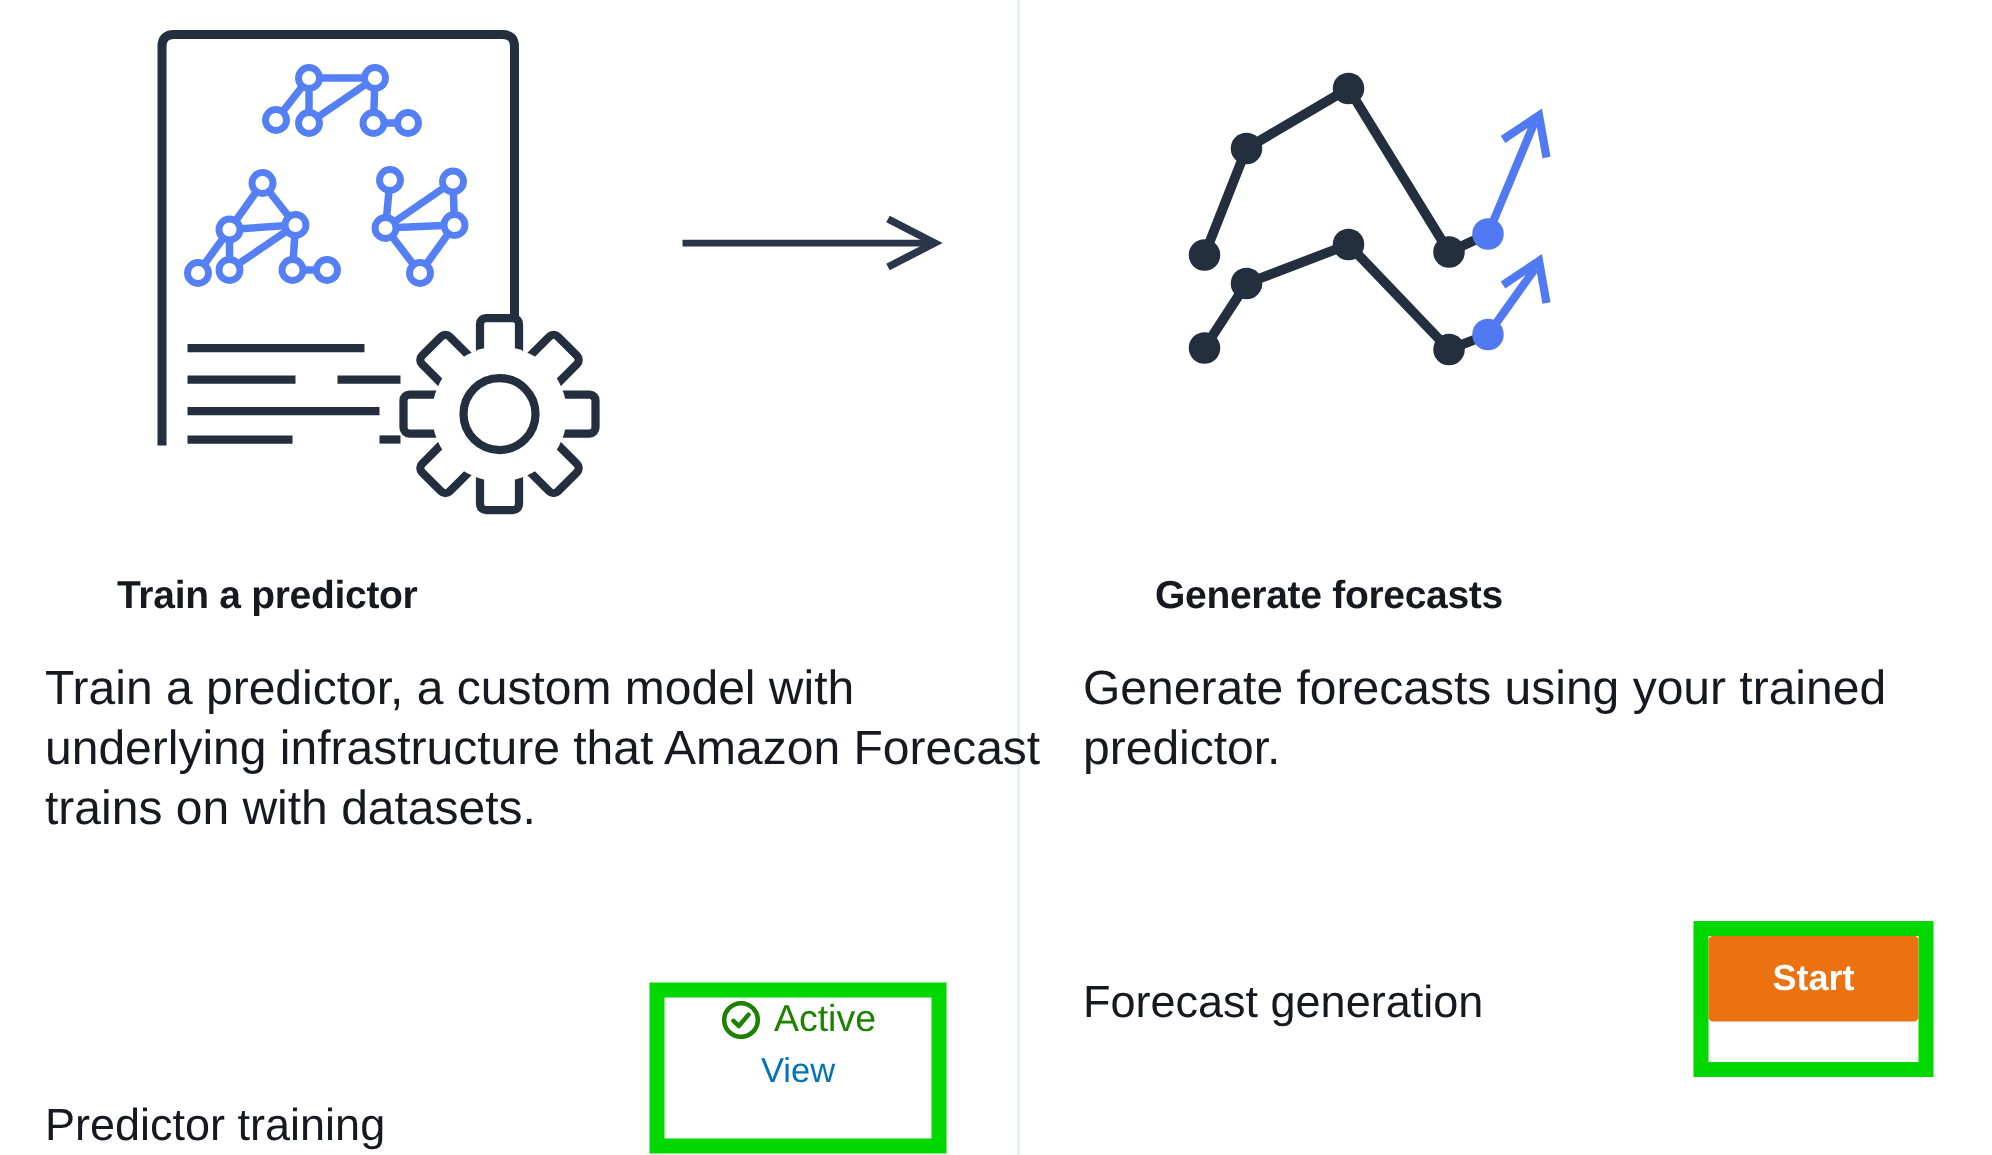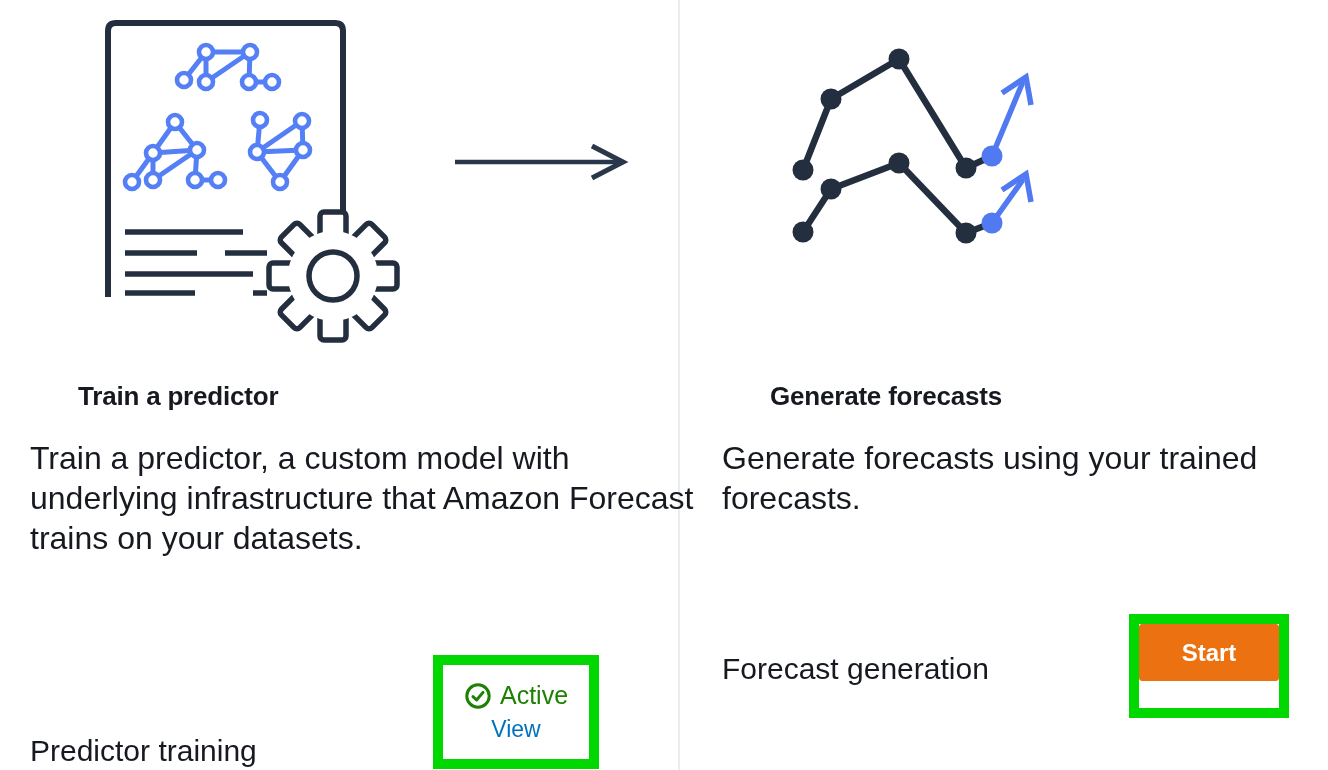--- a/index.html
+++ b/index.html
@@ -6,22 +6,22 @@
   .canvas{
     position:relative;width:1328px;height:770px;background:#ffffff;overflow:hidden;
     font-family:"Liberation Sans","DejaVu Sans",sans-serif;color:#16191f;
   }
   .divider{position:absolute;left:678px;top:0;width:2px;height:770px;background:#eaeded;}
   .abs{position:absolute;}
   .panel-heading{font-size:26px;font-weight:700;color:#16191f;letter-spacing:-0.2px;margin-left:48px;}
   .panel-desc{font-size:32px;line-height:40px;color:#16191f;}
   .footer-label{font-size:30px;color:#16191f;}
   .hl-box{position:absolute;border:10px solid #00d800;background:#ffffff;box-sizing:border-box;}
-  .hl-box-active{left:433px;top:655px;width:166px;height:114px;
-    display:flex;flex-direction:column;align-items:center;justify-content:center;gap:6px;}
+  .hl-box-active{left:433px;top:655px;width:198px;height:114px;
+    display:flex;flex-direction:column;align-items:center;gap:6px;}
   .status-row{display:flex;align-items:center;gap:8px;cursor:default;}
   .status-text{font-size:25px;color:#1d8102;}
   .view-link{font-size:23px;color:#0073bb;cursor:pointer;}
   .hl-box-start{left:1129px;top:614px;width:160px;height:104px;
     display:flex;align-items:flex-start;justify-content:center;}
   .start-btn{width:150px;height:57px;background:#ec7211;border:1px solid #ec7211;border-radius:3px;
     color:#ffffff;font-size:24px;font-weight:700;font-family:inherit;cursor:pointer;
     display:flex;align-items:center;justify-content:center;}
   svg{display:block;}
 </style>
@@ -115,21 +115,21 @@
           <circle cx="333" cy="276" r="45" stroke="none"></circle>
           <circle cx="333" cy="276" r="24"></circle>
         </g>
       </g>
     </svg>
 
     <div class="abs panel-heading" style="left:30px;top:381px;">Train a predictor</div>
     <div class="abs panel-desc" style="left:30px;top:438px;">
       <div>Train a predictor, a custom model with</div>
       <div>underlying infrastructure that Amazon Forecast</div>
-      <div>trains on your datasets.</div>
+      <div>trains on with datasets.</div>
     </div>
 
     <div class="abs footer-label" style="left:30px;top:692px;margin-top:42px;">Predictor training</div>
 
     <div class="hl-box hl-box-active">
       <div class="status-row">
         <svg width="28" height="28" viewBox="0 0 28 28">
           <circle cx="14" cy="14" r="11.2" fill="none" stroke="#1d8102" stroke-width="3"></circle>
           <path d="M9 14.6 L12.6 18 L19 10.4" fill="none" stroke="#1d8102" stroke-width="3" stroke-linecap="round" stroke-linejoin="round"></path>
         </svg>
@@ -167,21 +167,21 @@
         <circle cx="831" cy="189" r="10.5" fill="#232f3e"></circle>
         <circle cx="899" cy="163" r="10.5" fill="#232f3e"></circle>
         <circle cx="966" cy="233" r="10.5" fill="#232f3e"></circle>
         <circle cx="992" cy="223" r="10.5" fill="#5179f1"></circle>
       </g>
     </svg>
 
     <div class="abs panel-heading" style="left:722px;top:381px;">Generate forecasts</div>
     <div class="abs panel-desc" style="left:722px;top:438px;">
       <div>Generate forecasts using your trained</div>
-      <div>forecasts.</div>
+      <div>predictor.</div>
     </div>
 
     <div class="abs footer-label" style="left:722px;top:652px;">Forecast generation</div>
 
     <div class="hl-box hl-box-start">
       <button class="start-btn">Start</button>
     </div>
   </div>
 
 </div>

